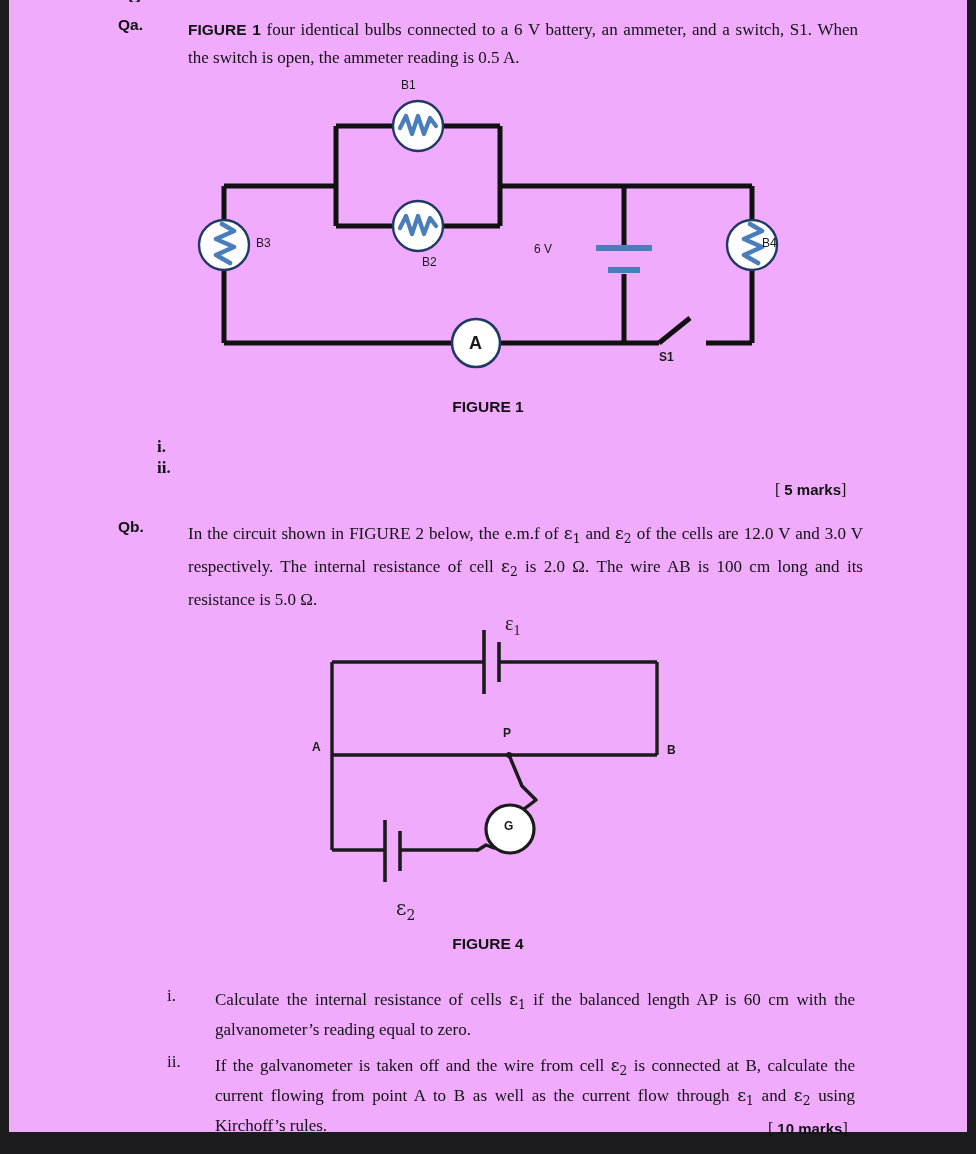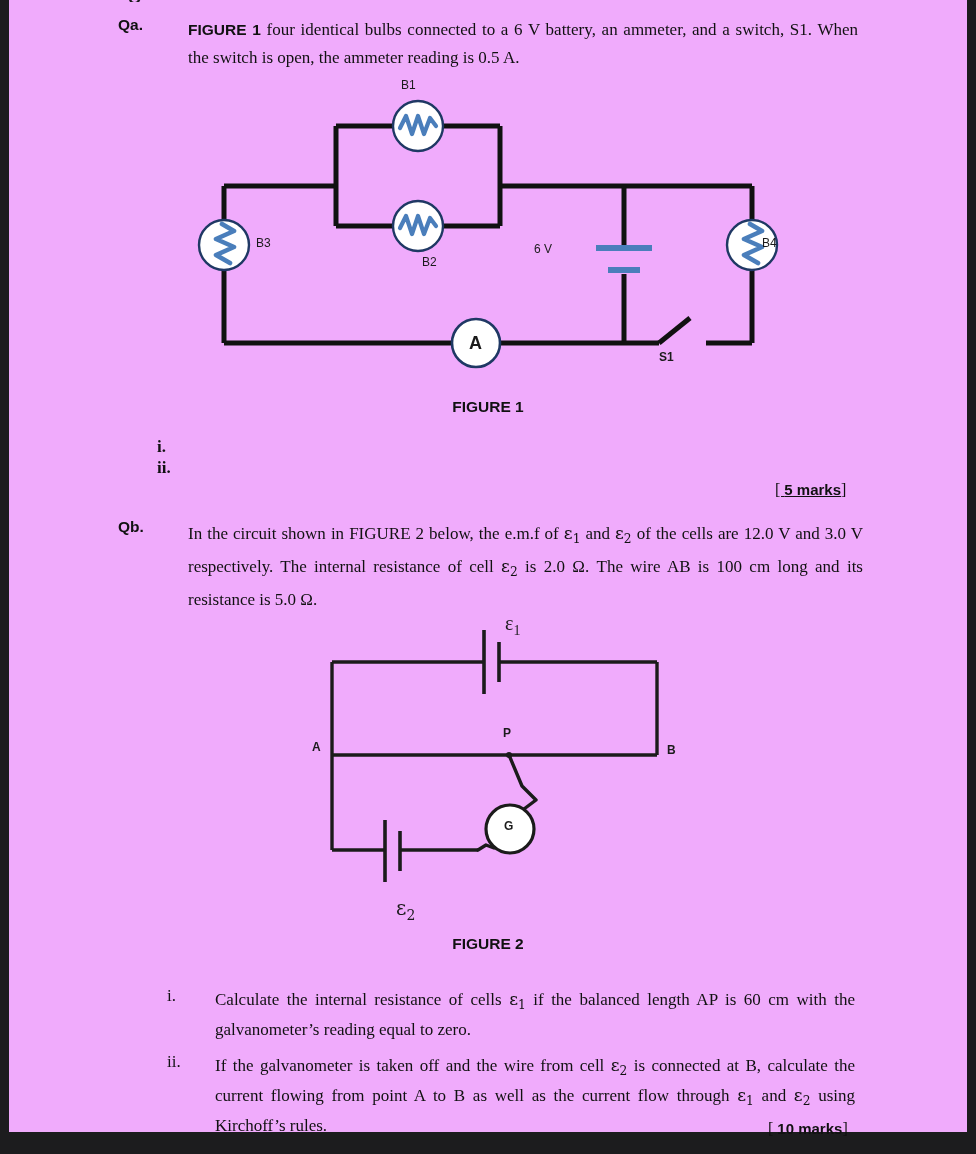--- a/index.html
+++ b/index.html
@@ -234,21 +234,21 @@
 
     <div class="romanlist" style="left:157px; top:437px; width:700px;">
       <div class="rowitem">
         <div class="rownum" style="font-weight:bold; font-family:'Liberation Serif',serif;">i.</div>
       </div>
       <div class="rowitem">
         <div class="rownum" style="font-weight:bold; font-family:'Liberation Serif',serif;">ii.</div>
       </div>
     </div>
 
-    <div class="marks" style="left:775px; top:481px;text-decoration:underline;">
+    <div class="marks" style="left:775px; top:481px;">
       <span>[ </span><b>5 marks</b><span>]</span>
     </div>
 
     <div class="qblock" style="left:118px; top:518px; width:745px;">
       <div class="qlabel">Qb.</div>
       <div class="qtext" style="width:697px; line-height:1.85;">
         <span>In the circuit shown in FIGURE 2 below, the e.m.f of </span><span class="eps"><span>ε</span><sub>1</sub></span><span> and </span><span class="eps"><span>ε</span><sub>2</sub></span><span> of the cells are 12.0 V and 3.0 V  respectively. The internal resistance of cell </span><span class="eps"><span>ε</span><sub>2</sub></span><span> is 2.0 Ω. The wire AB is 100 cm long and its resistance is 5.0 Ω.</span>
       </div>
     </div>
 
@@ -299,21 +299,21 @@
       <span class="lbl bold" style="left:203px; top:114px;">P</span>
       <span class="lbl bold" style="left:204px; top:207px;">G</span>
       <span class="lbl eps-lbl" style="left:205px; top:0px;font-family:Liberation Serif, serif;">
         <span>ε</span><sub style="font-size:0.7em;">1</sub>
       </span>
       <span class="lbl eps-lbl" style="left:96px; top:284px;">
         <span>ε</span><sub style="font-size:0.7em;">2</sub>
       </span>
     </div>
 
-    <div class="figcap" style="left:398px; top:935px; width:180px;">FIGURE 2</div>
+    <div class="figcap" style="left:398px; top:935px; width:180px;">FIGURE 4</div>
 
     <div class="romanlist" style="left:167px; top:986px; width:690px;">
       <div class="rowitem" style="margin-bottom:9px;">
         <div class="rownum" style="width:48px; flex:0 0 48px;">i.</div>
         <div class="rowbody" style="width:640px;">
           <span>Calculate the internal resistance of cells </span><span class="eps"><span>ε</span><sub>1</sub></span><span> if the balanced length AP is 60 cm with the galvanometer’s reading equal to zero.</span>
         </div>
       </div>
       <div class="rowitem">
         <div class="rownum" style="width:48px; flex:0 0 48px;">ii.</div>

